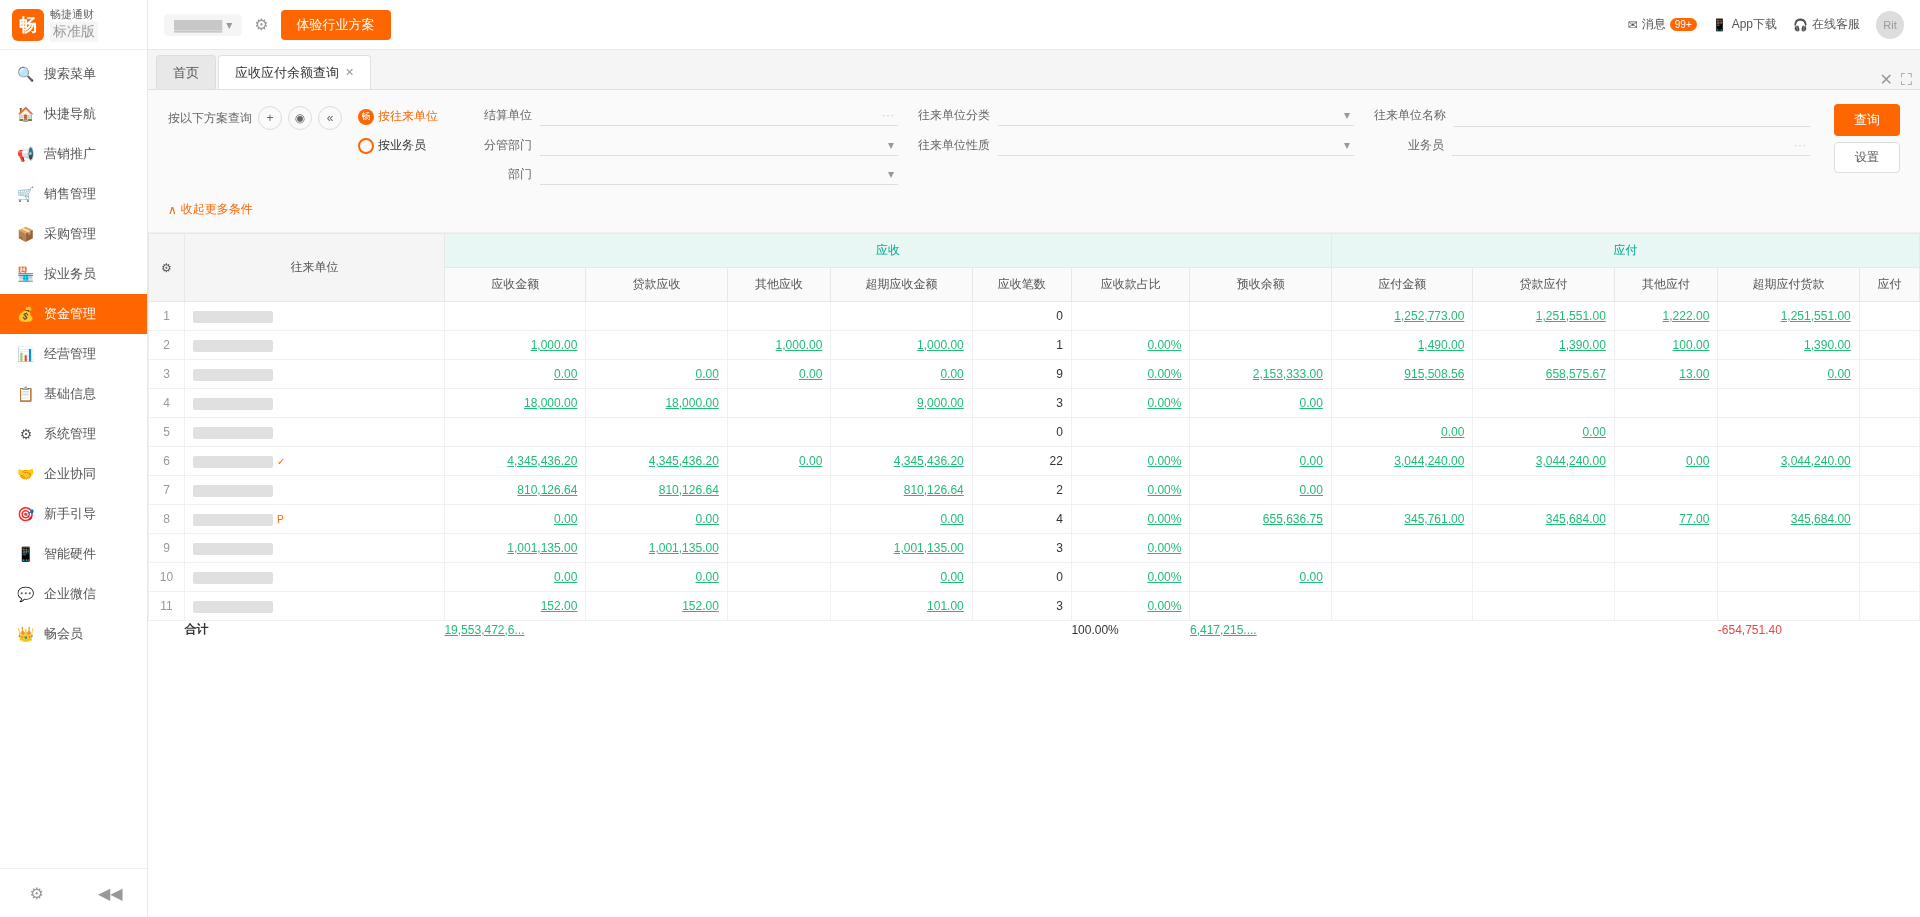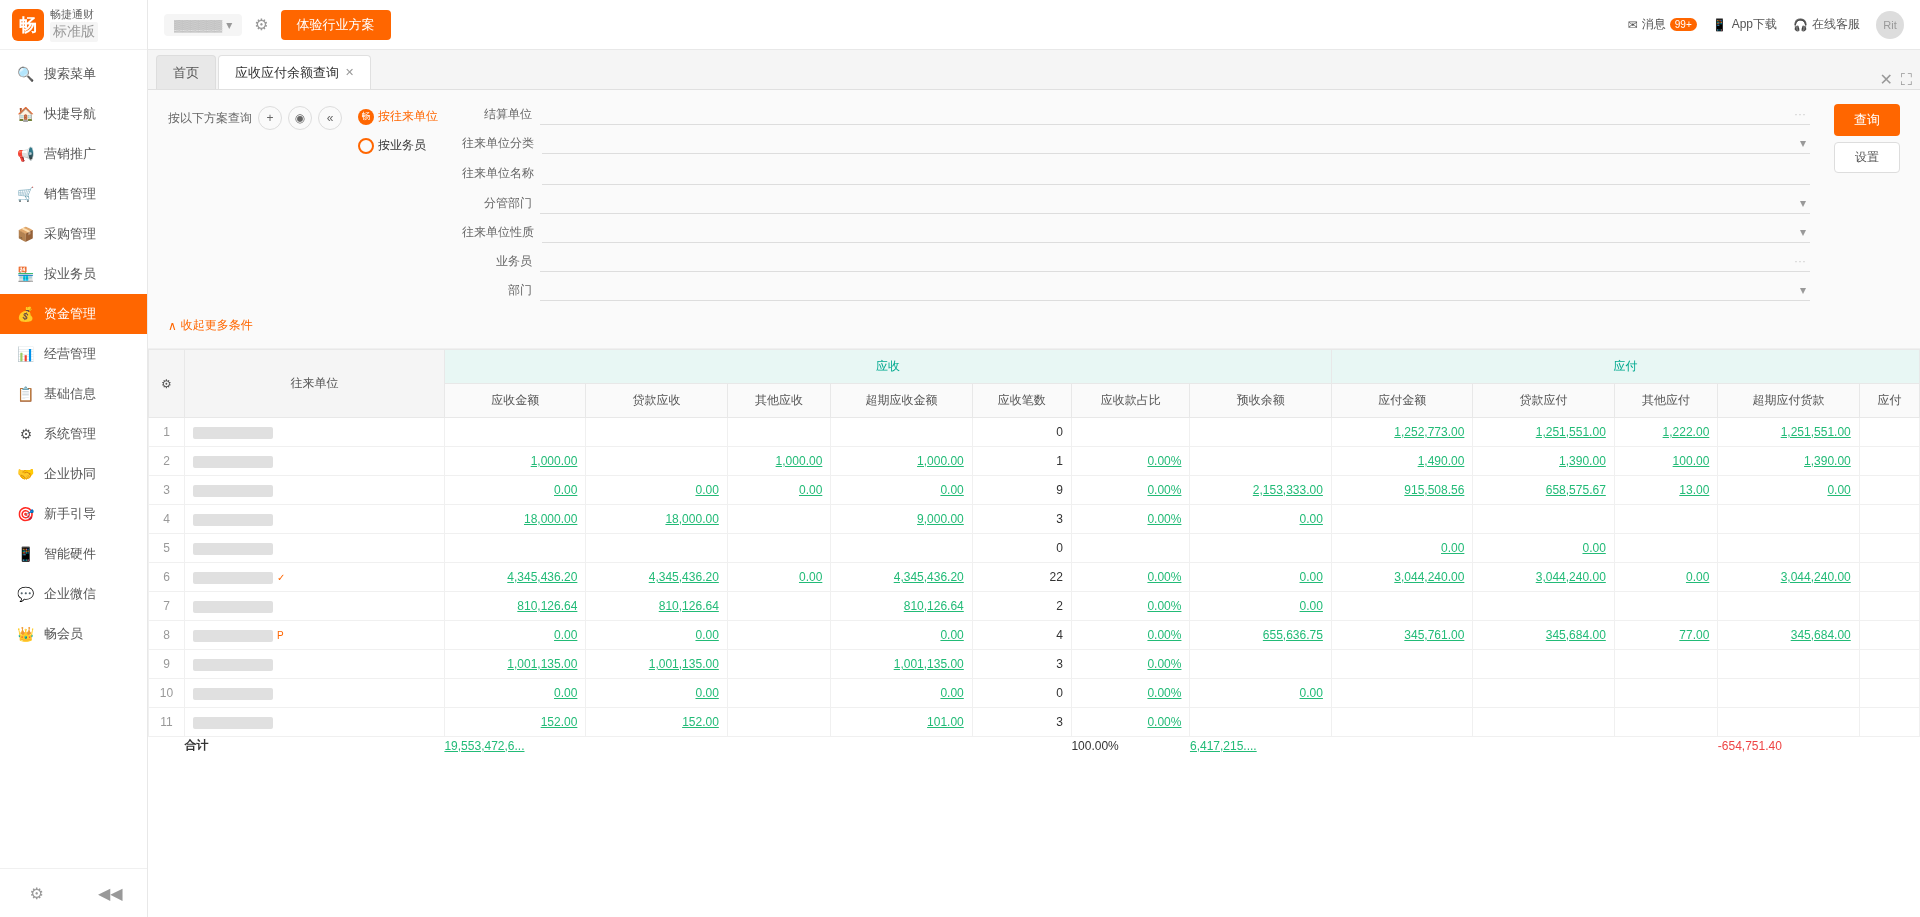--- a/index.html
+++ b/index.html
@@ -283,21 +283,21 @@
           <div class="query-option-item selected">
             <div class="option-icon">畅</div>
             <span>按往来单位</span>
           </div>
           <div class="query-option-item">
             <div class="option-circle"></div>
             <span>按业务员</span>
           </div>
         </div>
 
-        <div style="flex:1; display:grid; grid-template-columns:1fr; gap:8px 20px; padding: 4px 8px;">
+        <div style="flex:1; display:grid; grid-template-columns:1fr 1fr 1fr; gap:8px 20px; padding: 4px 8px;">
 
           <div class="filter-item">
             <span class="filter-item-label">结算单位</span>
             <div class="filter-item-input" style="flex:1; border-bottom:1px solid #ddd; padding:3px 4px; display:flex; justify-content:flex-end;">
               <span style="color:#ccc;">···</span>
             </div>
           </div>
           <div class="filter-item">
             <span class="filter-item-label">往来单位分类</span>
             <div class="filter-item-input" style="flex:1; border-bottom:1px solid #ddd; padding:3px 4px; display:flex; justify-content:flex-end;">

